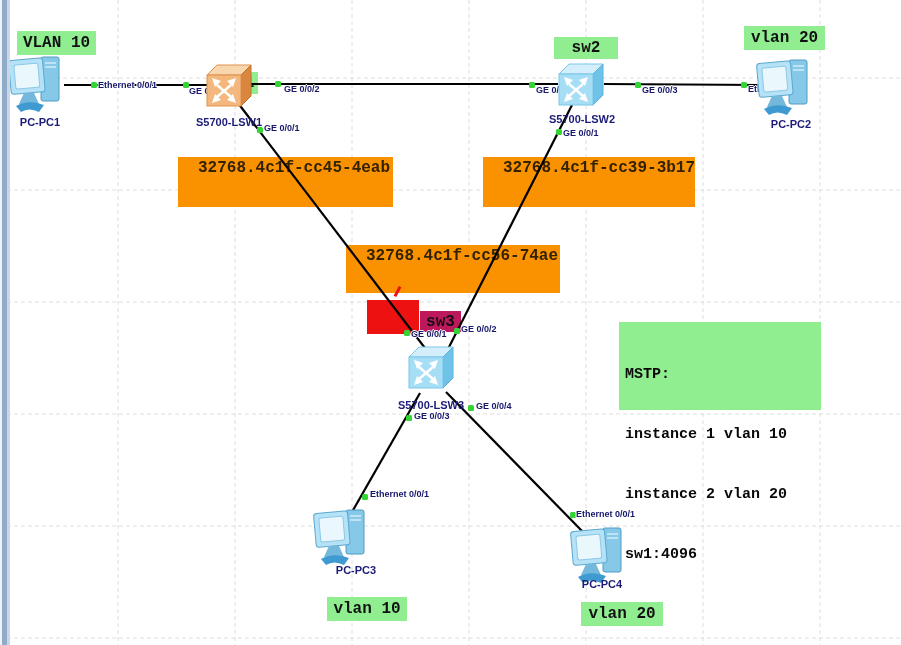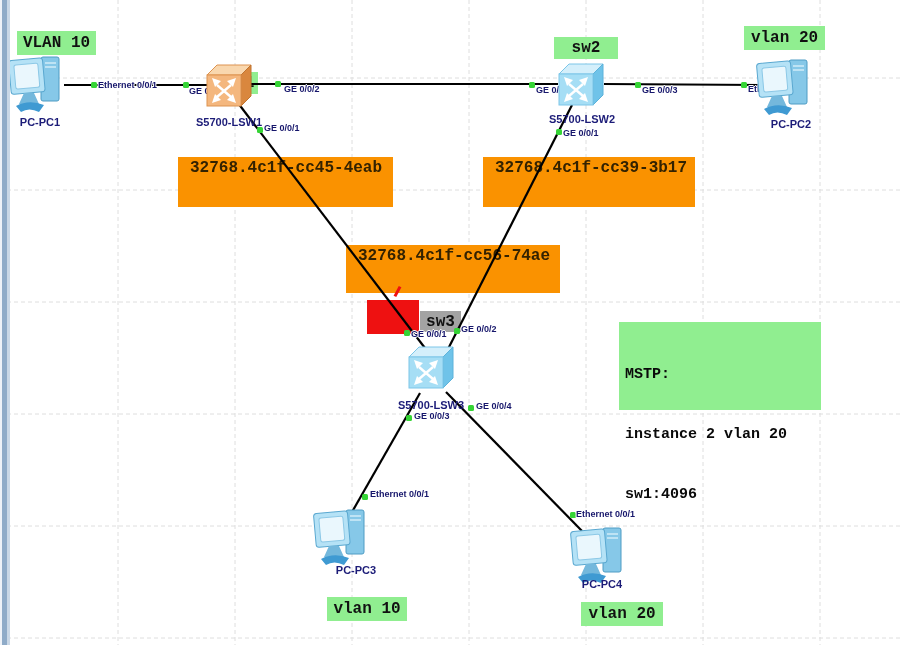--- a/index.html
+++ b/index.html
@@ -12,21 +12,21 @@
   #grid-svg,#links-svg{position:absolute;left:0;top:0;z-index:0;}
   #links-svg{z-index:2;}
   #notes-layer{position:absolute;left:0;top:0;width:100%;height:100%;z-index:1;}
   #portlabels-layer{position:absolute;left:0;top:0;width:100%;height:100%;z-index:3;}
   #devices-layer{position:absolute;left:0;top:0;width:100%;height:100%;z-index:4;}
   
   .note{position:absolute;box-sizing:border-box;display:flex;
         font-family:"Liberation Mono","DejaVu Sans Mono",monospace;font-weight:bold;
         color:#111;white-space:pre;}
   .note.green{align-items:center;justify-content:center;font-size:16px;text-align:right;}
-  .note.orange{align-items:flex-start;padding:2px 12px;font-size:16px;color:#332200;}
+  .note.orange{align-items:flex-start;padding:2px 20px;font-size:16px;color:#332200;}
   #mstp-box{position:absolute;box-sizing:border-box;padding:3px 6px;
         font-family:"Liberation Mono","DejaVu Sans Mono",monospace;font-weight:bold;
         font-size:15px;line-height:20px;color:#0a0a0a;white-space:pre;}
   #red-marker{position:absolute;z-index:1;}
   #red-tick{position:absolute;z-index:1;width:3px;height:11px;transform:rotate(28deg);}
   
   .portlabel{position:absolute;font-size:9px;font-weight:bold;color:#16166b;white-space:nowrap;
      text-shadow:1px 0 0 #fff,-1px 0 0 #fff,0 1px 0 #fff,0 -1px 0 #fff;}
   
   .device{position:absolute;}
@@ -63,28 +63,29 @@
       <line x1="0" y1="414" x2="901" y2="414" stroke="#dedede" stroke-width="1" stroke-dasharray="4 3"></line>
       <line x1="0" y1="526" x2="901" y2="526" stroke="#dedede" stroke-width="1" stroke-dasharray="4 3"></line>
       <line x1="0" y1="638" x2="901" y2="638" stroke="#dedede" stroke-width="1" stroke-dasharray="4 3"></line>
     </svg>
 
   <div id="notes-layer">
     <div id="red-marker" style="left: 367px; top: 300px; width: 52px; height: 34px; background: rgb(238, 17, 17);"></div>
     <div id="red-tick" style="left: 396px; top: 286px; background: rgb(238, 17, 17);"></div>
     <div id="mstp-box" class="note-mstp" style="left: 619px; top: 322px; width: 202px; height: 88px; background: rgb(144, 238, 144);">
       <div>MSTP:</div>
+      <div>instance 1 vlan 10</div>
       <div>instance 2 vlan 20</div>
       <div>sw1:4096</div>
     </div>
   <div class="note green" style="left: 17px; top: 31px; width: 79px; height: 24px; background: rgb(144, 238, 144);">VLAN 10</div>
       <div class="note green" style="left: 222px; top: 39px; width: 36px; height: 22px; background: rgb(144, 238, 144); margin-top: 33px;">sw1</div>
       <div class="note green" style="left: 554px; top: 37px; width: 64px; height: 22px; background: rgb(144, 238, 144);">sw2</div>
       <div class="note green" style="left: 744px; top: 26px; width: 81px; height: 24px; background: rgb(144, 238, 144);">vlan 20</div>
-      <div class="note green" style="left: 420px; top: 311px; width: 41px; height: 21px; background: #a3a3a3;">sw3</div>
+      <div class="note green" style="left: 420px; top: 311px; width: 41px; height: 21px; background: #be185d;">sw3</div>
       <div class="note green" style="left: 327px; top: 597px; width: 80px; height: 24px; background: rgb(144, 238, 144);">vlan 10</div>
       <div class="note green" style="left: 581px; top: 602px; width: 82px; height: 24px; background: rgb(144, 238, 144);">vlan 20</div>
       <div class="note orange" style="left: 178px; top: 157px; width: 215px; height: 50px; background: rgb(250, 146, 0);">32768.4c1f-cc45-4eab</div>
       <div class="note orange" style="left: 483px; top: 157px; width: 212px; height: 50px; background: rgb(250, 146, 0);">32768.4c1f-cc39-3b17</div>
       <div class="note orange" style="left: 346px; top: 245px; width: 214px; height: 48px; background: rgb(250, 146, 0);">32768.4c1f-cc56-74ae</div>
     </div>
 
   <svg id="links-svg" width="901" height="645">
       <line x1="64" y1="85" x2="212" y2="85" stroke="#000000" stroke-width="2.2"></line>
       <rect x="91" y="82" width="6" height="6" rx="1.5" fill="#35d435"></rect>

